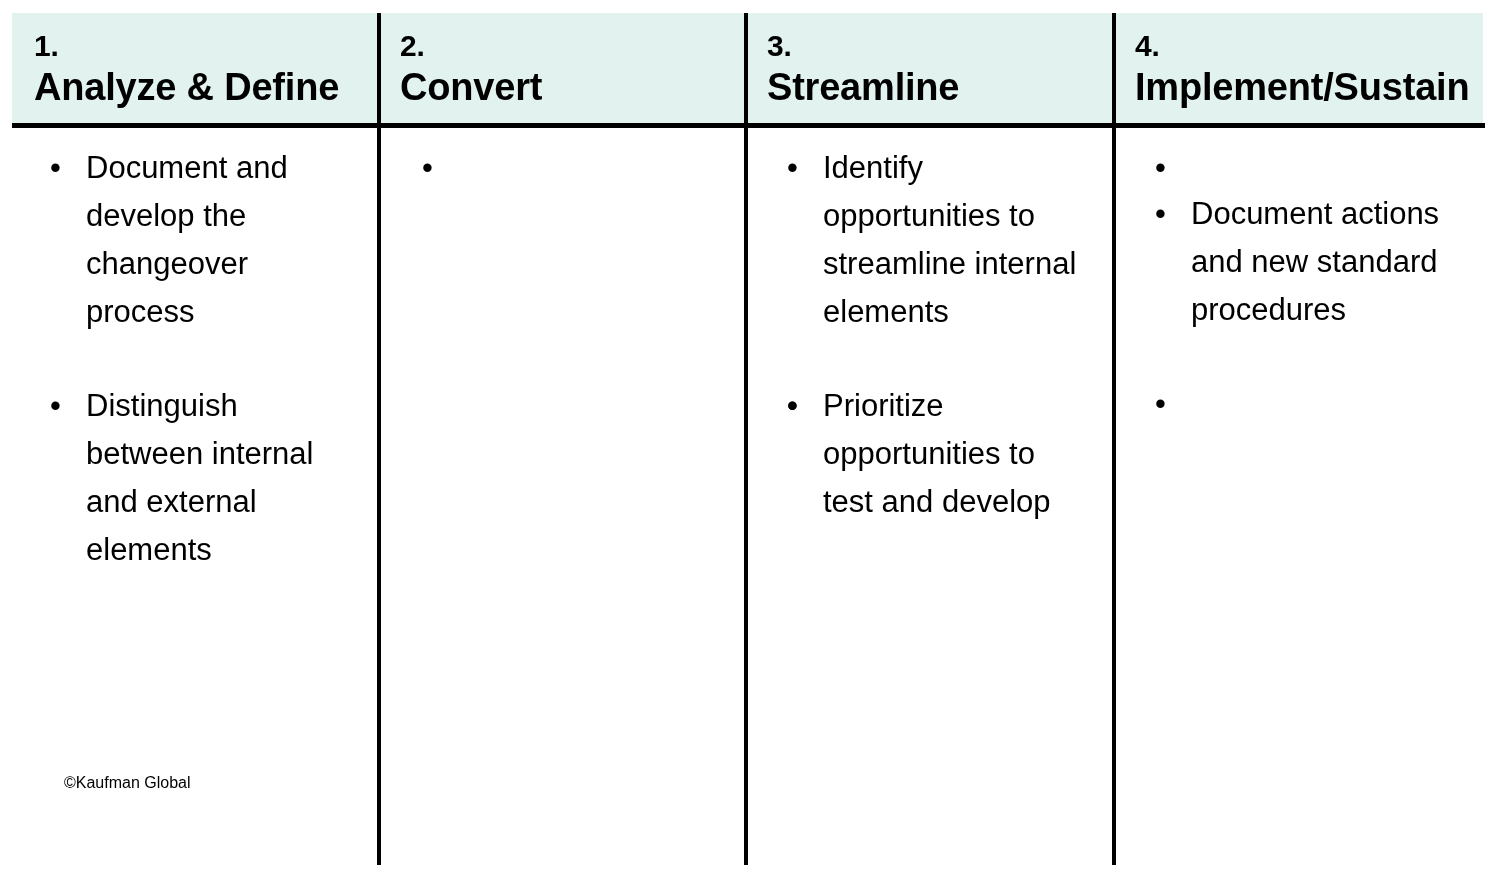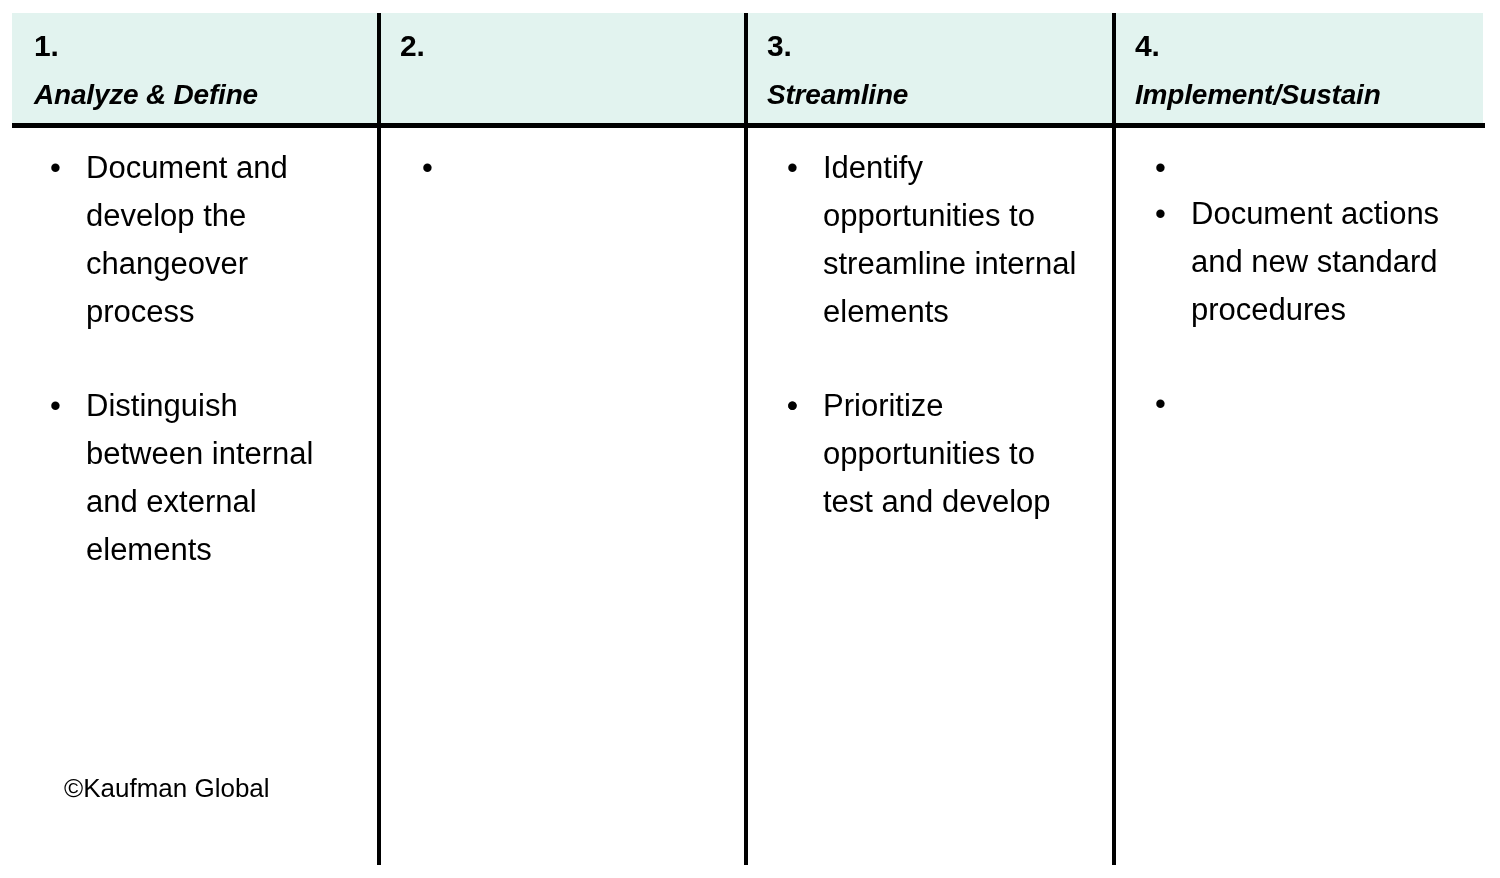--- a/index.html
+++ b/index.html
@@ -41,27 +41,26 @@
   .header-cell.c3 { width: 368px; }
   .header-cell.c4 { width: 370px; }
 
   .header-num {
     font-size: 30px;
     font-weight: bold;
     line-height: 1.12;
     letter-spacing: -0.2px;
   }
   .header-title {
-    font-size: 28px;
+    font-size: 38px;
     font-weight: bold;
     line-height: 1.12;
     letter-spacing: -0.2px;
-    margin-top: 16px;
+    margin-top: 3px;
     white-space: nowrap;
-    font-style: italic;
   }
 
   
   #header-rule {
     position: absolute;
     left: 12px;
     top: 123px;
     width: 1473px;
     height: 5px;
     background: #000000;
@@ -113,37 +112,38 @@
     top: 0;
     font-size: 31px;
     line-height: 1.55;
   }
 
   
   #copyright {
     position: absolute;
     left: 52px;
     top: 645px;
-    font-size: 26px;
+    font-size: 16px;
     line-height: 1.2;
     white-space: nowrap;
   }
 </style>
 </head>
 <body>
 
 <div id="page">
 
   <div id="header-band">
     <div class="header-cell c1">
       <div class="header-num">1.</div>
       <div class="header-title">Analyze &amp; Define</div>
     </div>
     <div class="header-cell c2">
       <div class="header-num">2.</div>
+      <div class="header-title">Convert</div>
     </div>
     <div class="header-cell c3">
       <div class="header-num">3.</div>
       <div class="header-title">Streamline</div>
     </div>
     <div class="header-cell c4">
       <div class="header-num">4.</div>
       <div class="header-title">Implement/Sustain</div>
     </div>
   </div>

